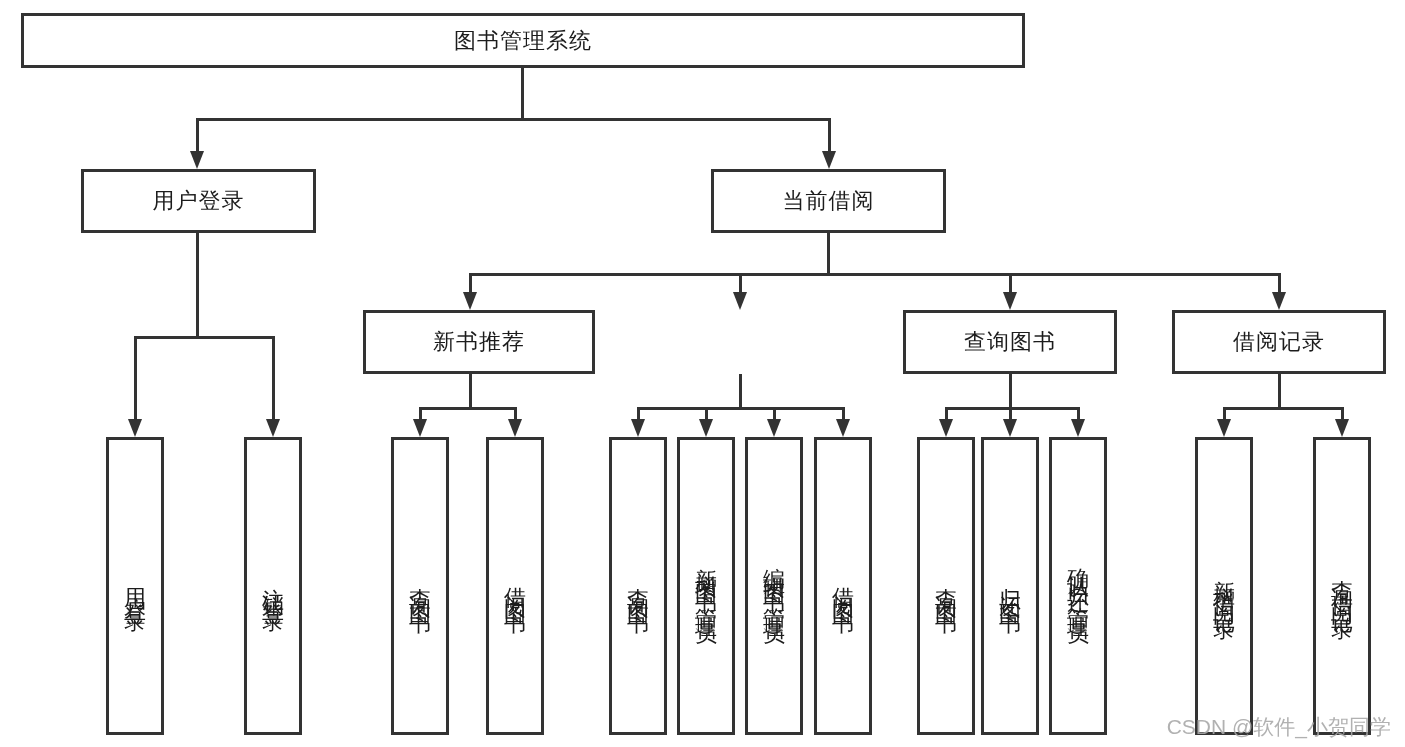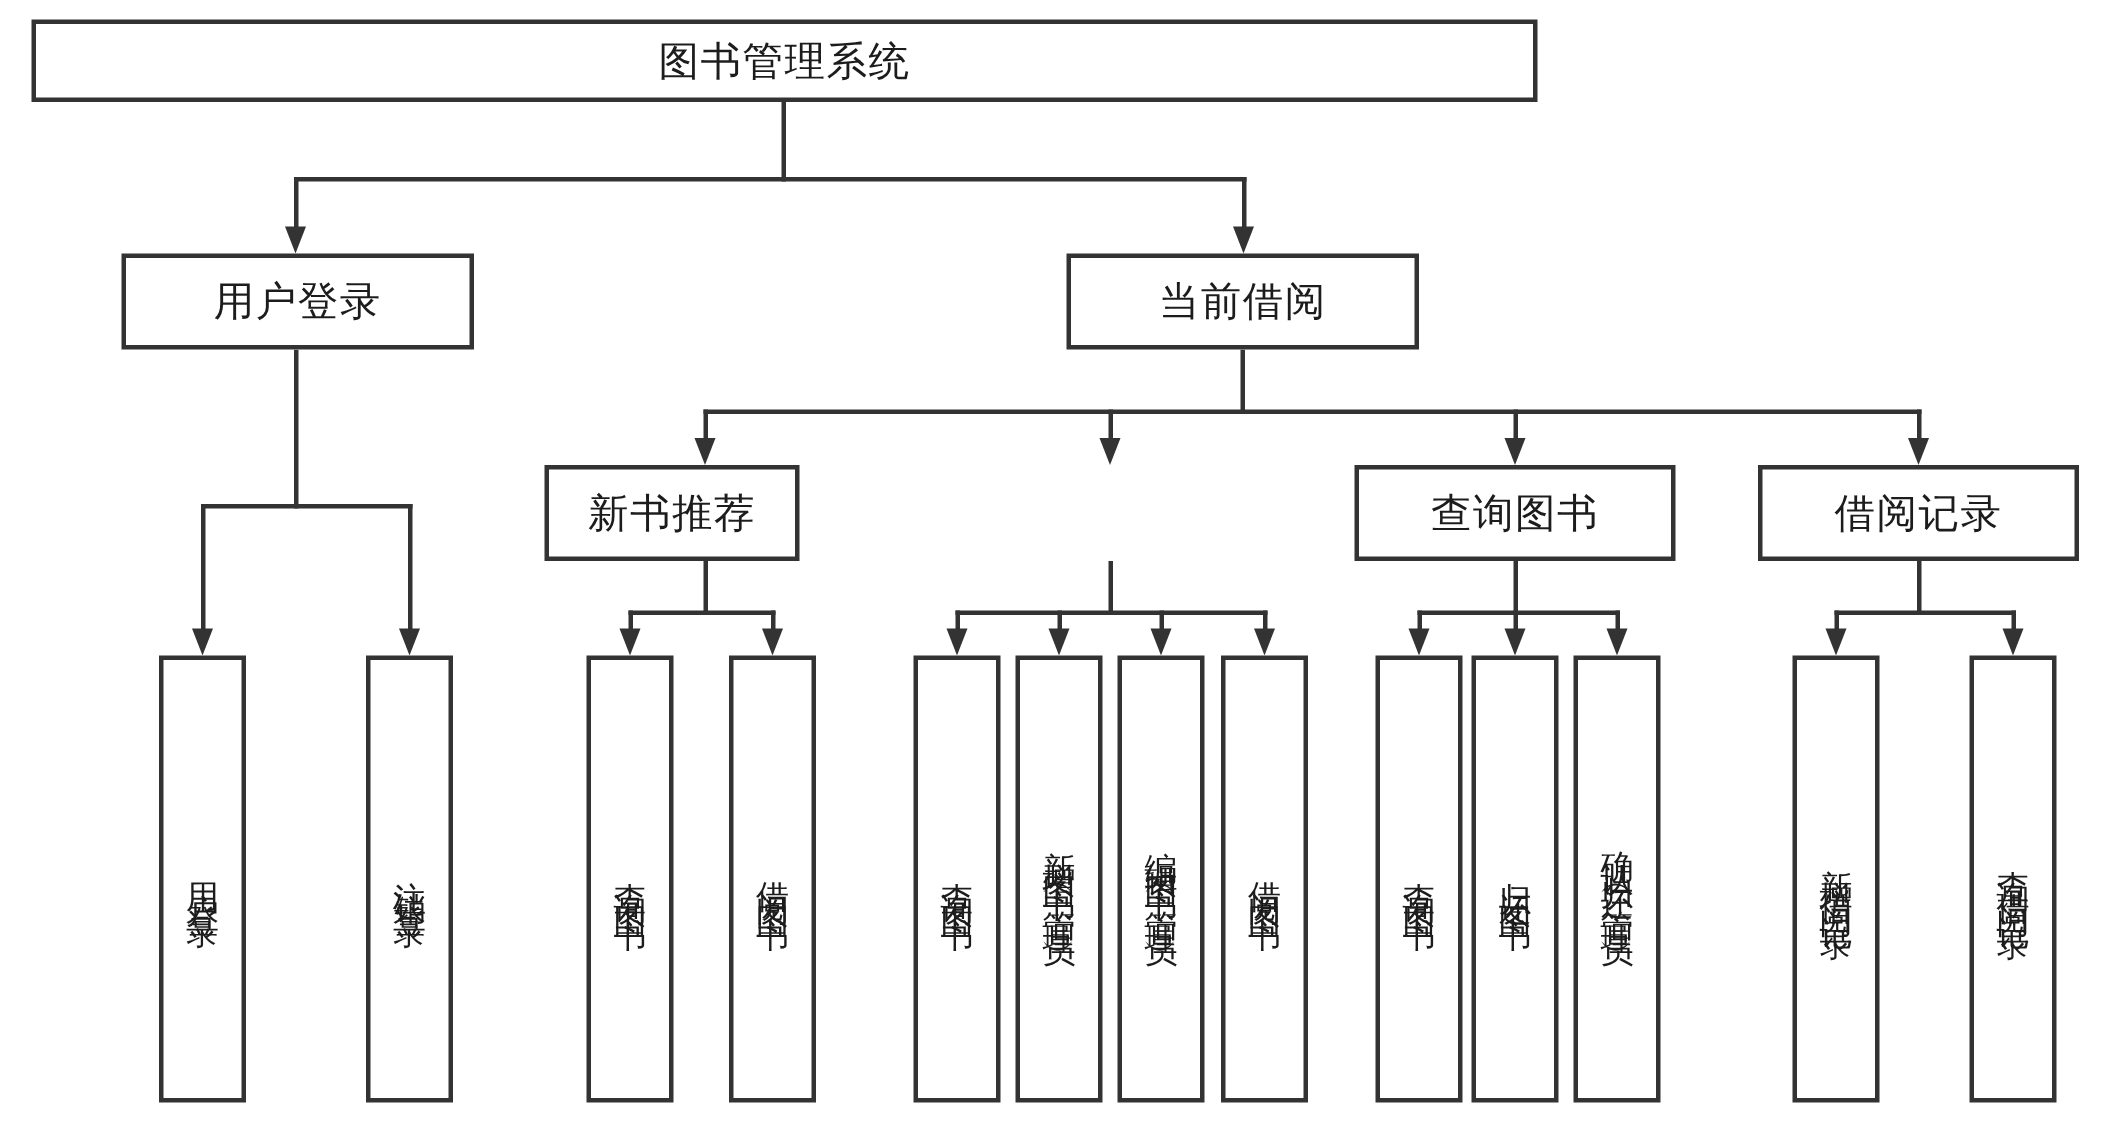--- a/index.html
+++ b/index.html
@@ -5,21 +5,21 @@
   html,body { margin:0; padding:0; background:#ffffff; }
   .canvas {
     position:relative; width:1405px; height:747px; background:#ffffff;
     font-family:"Liberation Sans", sans-serif; overflow:hidden;
   }
   .node {
     position:absolute; box-sizing:border-box; background:#ffffff;
     border:3px solid #333333; display:flex; align-items:center; justify-content:center;
     color:#1c1c1c; z-index:2;
   }
-  .lbl { font-size:27px; letter-spacing:1px; white-space:nowrap; }
+  .lbl { font-size:22px; letter-spacing:1px; white-space:nowrap; }
   .vlbl {
     font-size:22px; writing-mode:vertical-rl; text-orientation:mixed;
     letter-spacing:8px; line-height:1;
   }
   .hline { position:absolute; height:3px; background:#333333; z-index:1; }
   .vline { position:absolute; width:3px;  background:#333333; z-index:1; }
   .arrow {
     position:absolute; width:0; height:0; z-index:1;
     border-left:7px solid transparent; border-right:7px solid transparent;
     border-top:18px solid #333333;
@@ -63,21 +63,21 @@
   <div class="hline" style="left:469px;top:273px;width:812px"></div>
   <div class="vline" style="left:469px;top:273px;height:21px"></div>
   <div class="vline" style="left:739px;top:273px;height:21px"></div>
   <div class="vline" style="left:1009px;top:273px;height:21px"></div>
   <div class="vline" style="left:1278px;top:273px;height:21px"></div>
   <div class="arrow" style="left:463px;top:292px"></div>
   <div class="arrow" style="left:733px;top:292px"></div>
   <div class="arrow" style="left:1003px;top:292px"></div>
   <div class="arrow" style="left:1272px;top:292px"></div>
 
-  <div class="node" style="left:363px;top:310px;width:170px;height:64px">
+  <div class="node" style="left:363px;top:310px;width:232px;height:64px">
     <span class="lbl">新书推荐</span>
   </div>
   <div class="node" style="left:903px;top:310px;width:214px;height:64px">
     <span class="lbl">查询图书</span>
   </div>
   <div class="node" style="left:1172px;top:310px;width:214px;height:64px">
     <span class="lbl">借阅记录</span>
   </div>
 
   <div class="vline" style="left:469px;top:374px;height:36px"></div>
@@ -151,14 +151,15 @@
     <span class="vlbl">确认归还（管理员）</span>
   </div>
 
   <div class="node" style="left:1195px;top:437px;width:58px;height:298px">
     <span class="vlbl">新增借阅记录</span>
   </div>
   <div class="node" style="left:1313px;top:437px;width:58px;height:298px">
     <span class="vlbl">查询借阅记录</span>
   </div>
 
+  <div class="watermark">CSDN @软件_小贺同学</div>
 
 </div>
 
 </body></html>

